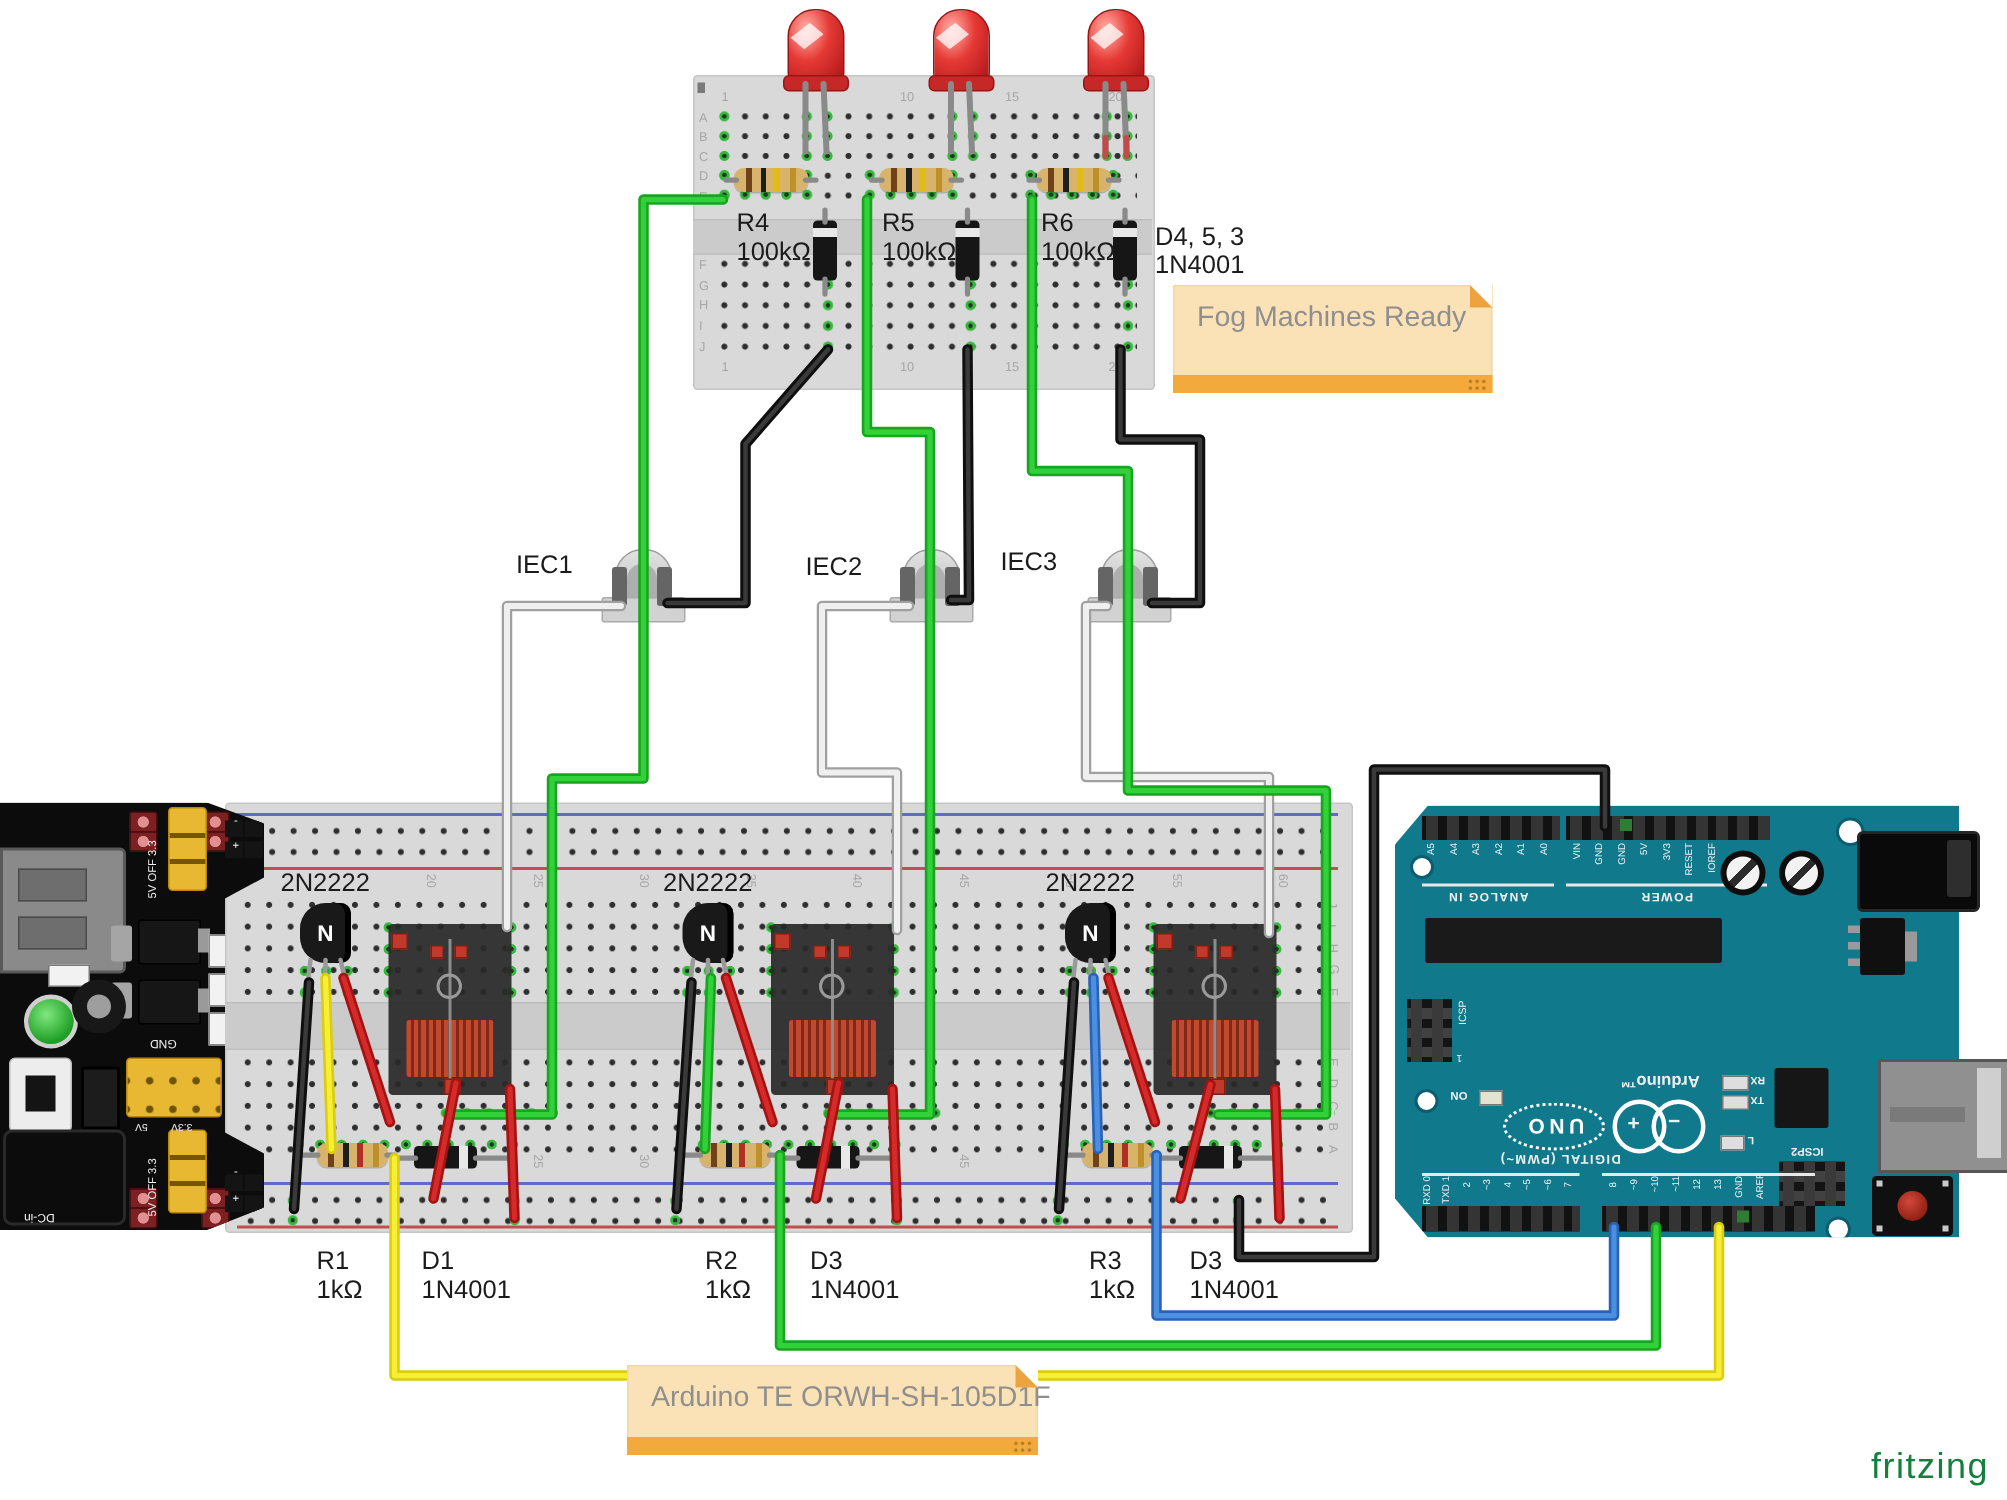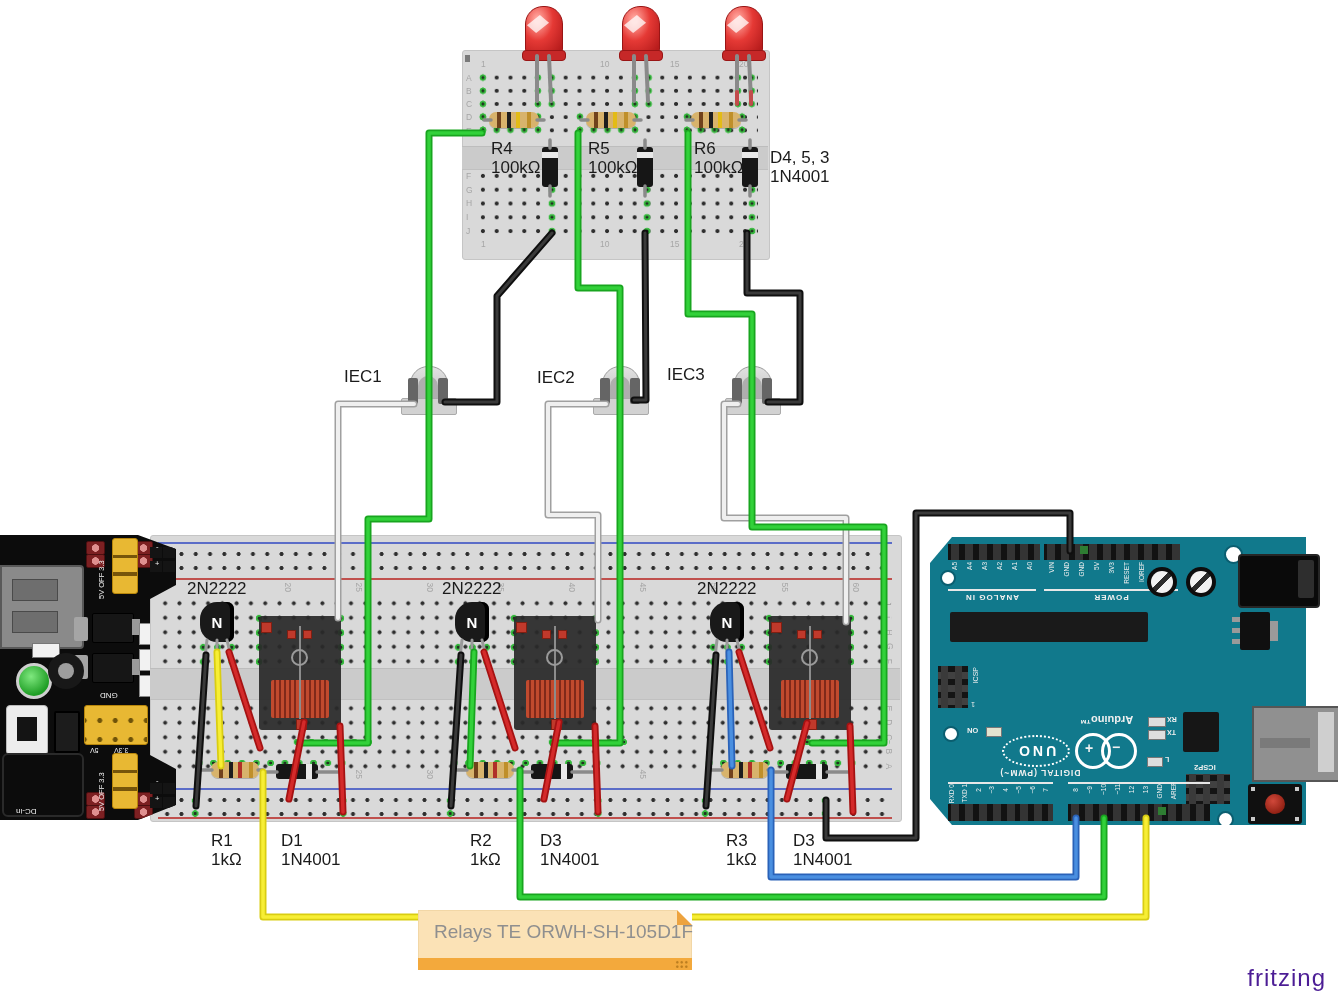--- a/index.html
+++ b/index.html
@@ -71,21 +71,21 @@
   .seclbl{position:absolute;color:#f0f0f0;font-size:8px;font-weight:bold;text-align:center;letter-spacing:1px;}
   .ledrect{position:absolute;background:#e3e3cf;border:1px solid #777;}
   .wtxt{position:absolute;color:#f0f0f0;white-space:nowrap;}
   .cap{position:absolute;width:30px;height:30px;border-radius:50%;background:#0d0d0d;}
   .cap .topface{position:absolute;left:4px;top:4px;width:22px;height:22px;border-radius:50%;
     background:linear-gradient(135deg,#f2f2f2 0 42%,#2b2b2b 42% 58%,#f2f2f2 58%);}
   .icspgrid{position:absolute;background:#141414;
     background-image:repeating-linear-gradient(90deg,rgba(0,0,0,0) 0 3px,#3a3a3a 3px 10px,rgba(0,0,0,0) 10px 14px),
                      repeating-linear-gradient(0deg,rgba(0,0,0,0) 0 3px,rgba(70,70,70,.9) 3px 10px,rgba(0,0,0,0) 10px 13px);}
   svg{position:absolute;left:0;top:0;z-index:40;}
-  .wm{position:absolute;right:12px;bottom:8px;font-size:24px;color:#4c1d95;letter-spacing:1px;z-index:55;}
+  .wm{position:absolute;right:12px;bottom:8px;font-size:24px;color:#15803d;letter-spacing:1px;z-index:55;}
 </style>
 </head>
 <body>
 
 <div id="canvas">
 
   <div class="abs bb" style="left:462px;top:50px;width:306px;height:208px;"></div>
   <div class="abs" style="left:465px;top:55px;width:5px;height:7px;background:#7a7a7a;z-index:2;"></div>
   <div class="abs chan" style="left:462px;top:146px;width:306px;height:22px;"></div>
   <div class="abs holes" style="left:476px;top:71px;width:282px;height:66px;background-size:13.8px 13.2px;"></div>
@@ -625,21 +625,27 @@
   </div>
   <div class="abs lbl" style="left:726px;top:831px;">
     <div>R3</div>
       <div>1kΩ</div>
   </div>
   <div class="abs lbl" style="left:793px;top:831px;">
     <div>D3</div>
       <div>1N4001</div>
   </div>
 
-  <div class="abs note" style="left:418px;top:910px;width:274px;height:60px;">
-    <span class="txt">Relays TE ORWH-SH-105D1F</span>
+  <div class="abs note" style="left:782px;top:190px;width:213px;height:72px;">
+    <span class="txt">Fog Machines Ready</span>
     <div class="fold"></div>
     <div class="bar"></div>
     <div class="grip"></div>
   </div>
+  <div class="abs note" style="left:418px;top:910px;width:274px;height:60px;">
+    <span class="txt">Arduino TE ORWH-SH-105D1F</span>
+    <div class="fold"></div>
+    <div class="bar"></div>
+    <div class="grip"></div>
+  </div>
 
   <span class="wm">fritzing</span>
 </div>
 
 </body></html>

